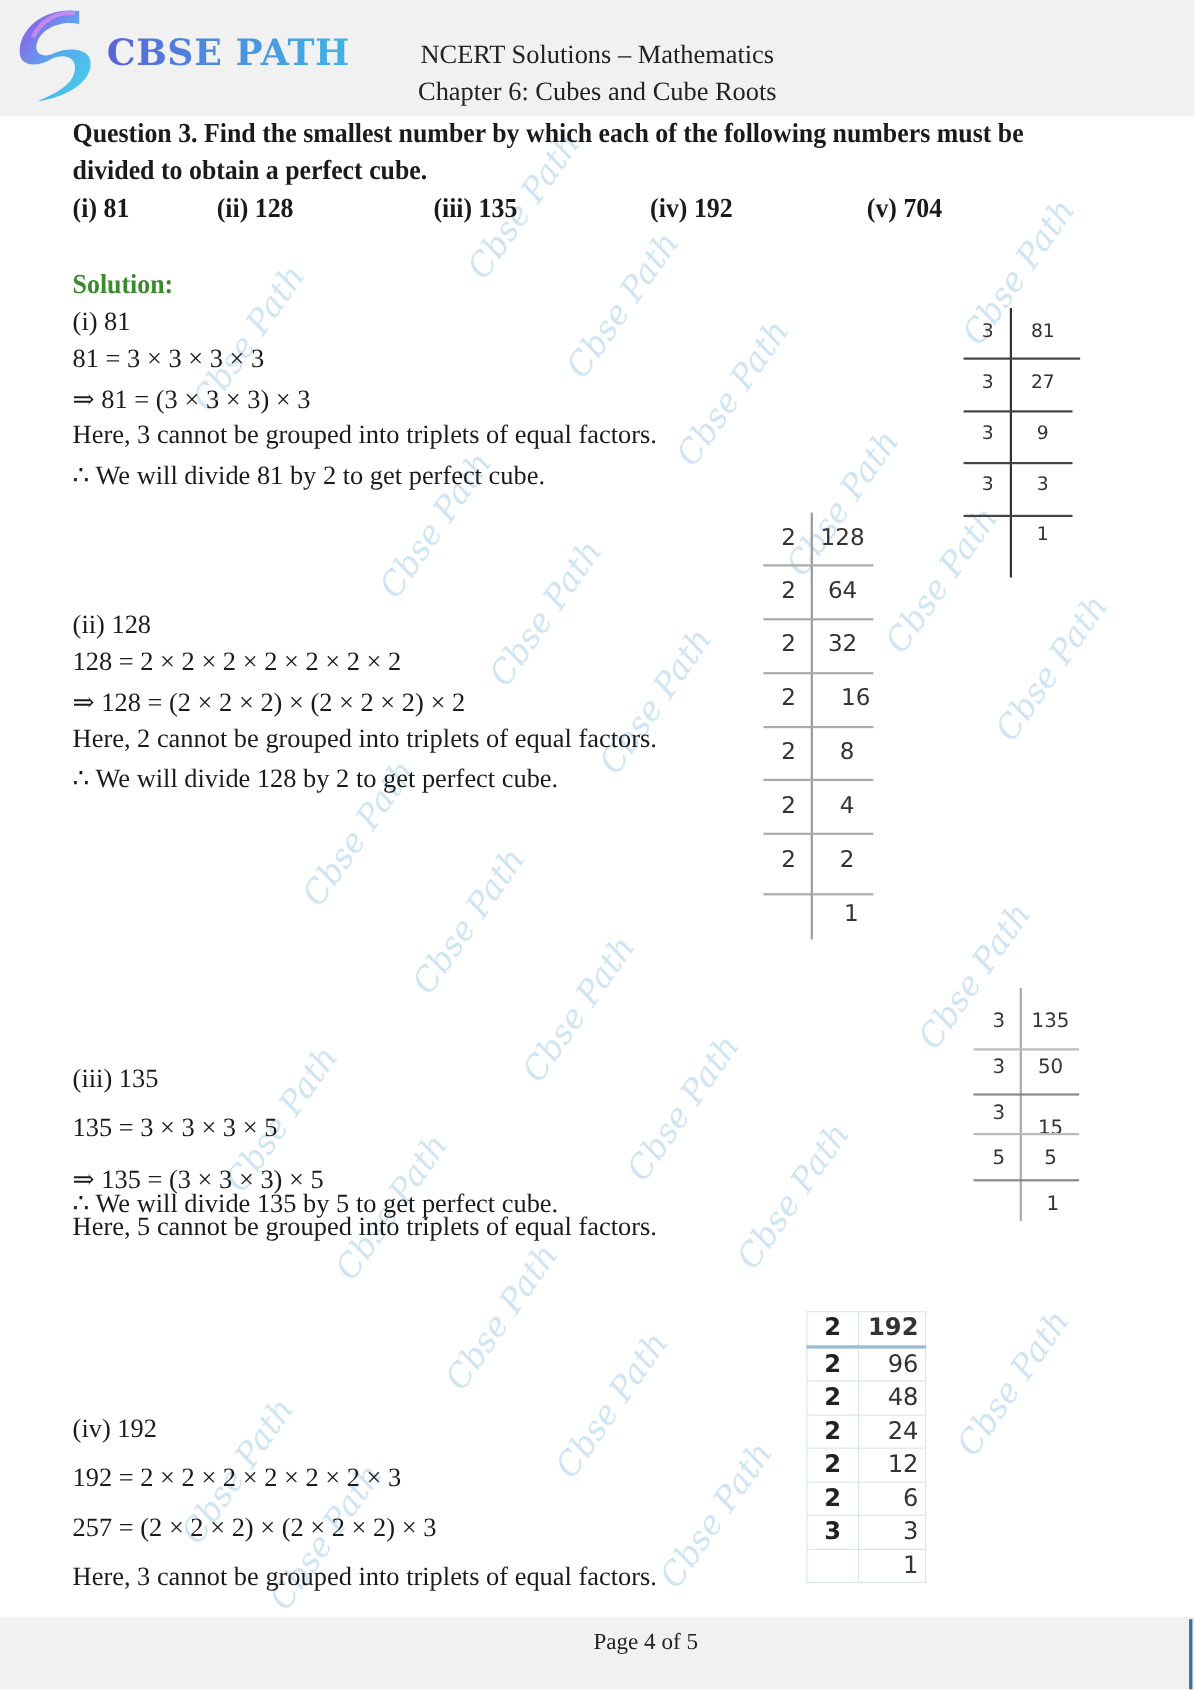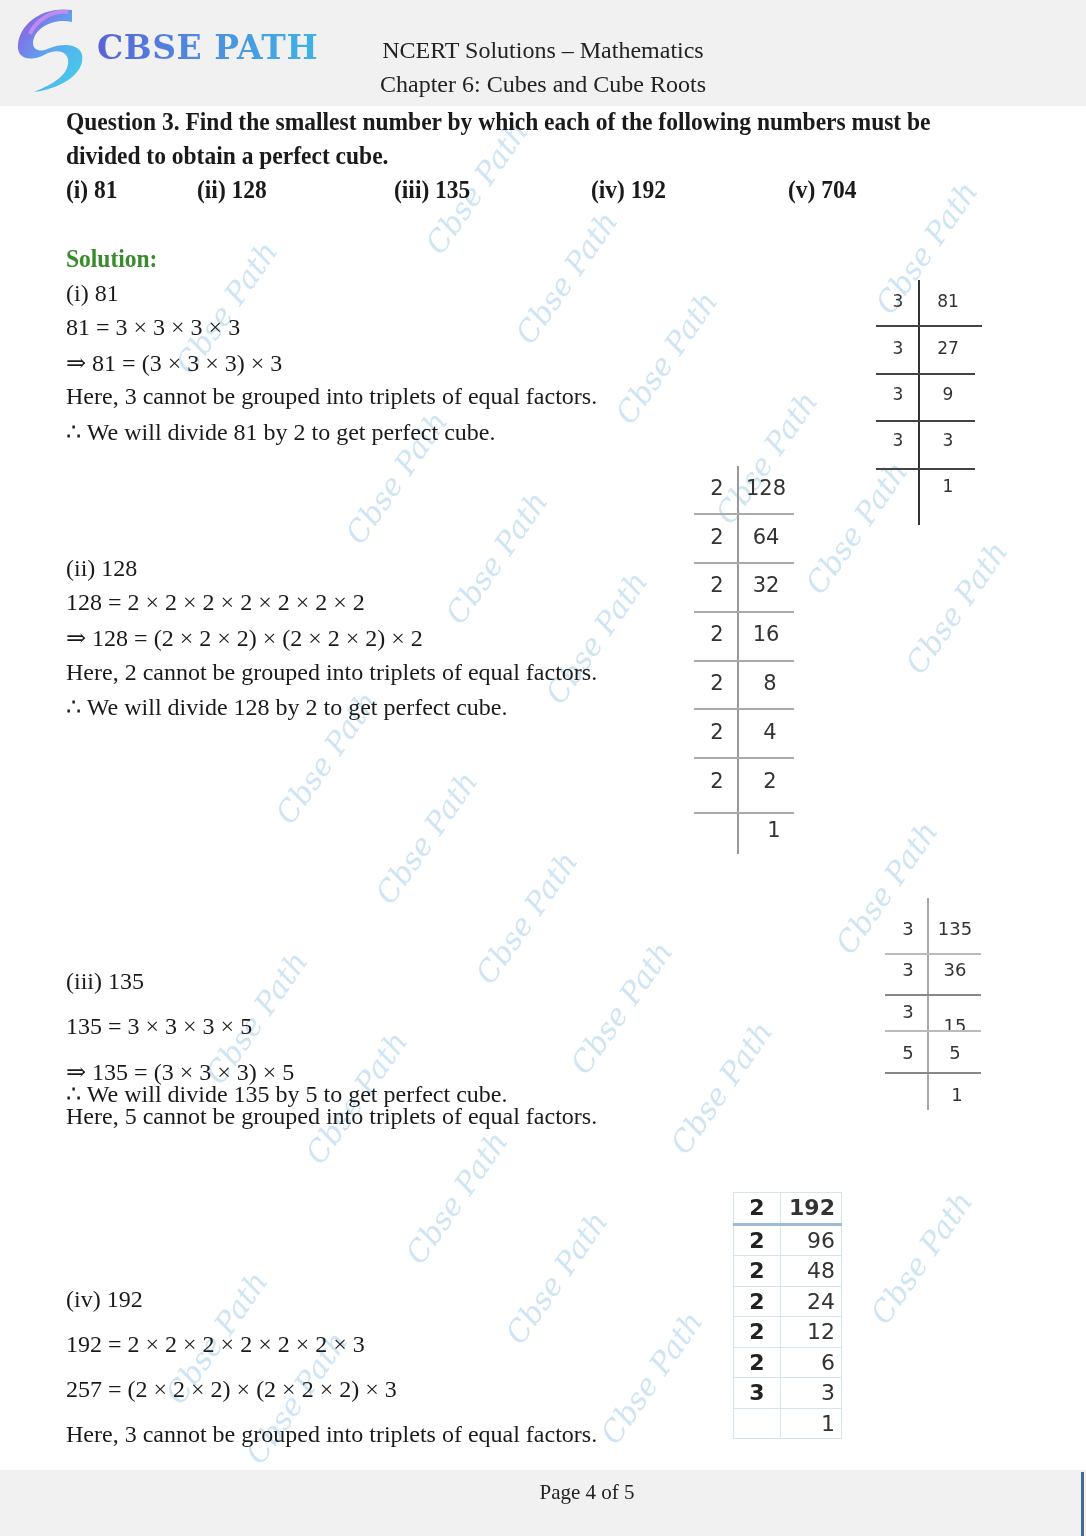--- a/index.html
+++ b/index.html
@@ -140,21 +140,21 @@
       <span class="n" style="left:48px;width:48px;">64</span>
     </div>
   <div class="hl" style="left:0;top:96px;width:100px;background:#aaa;"></div>
   <div class="row" style="top:107px;">
       <span class="d" style="left:8px;width:30px;">2</span>
       <span class="n" style="left:48px;width:48px;">32</span>
     </div>
   <div class="hl" style="left:0;top:145px;width:100px;background:#aaa;"></div>
   <div class="row" style="top:156px;">
       <span class="d" style="left:8px;width:30px;">2</span>
-      <span class="n" style="left:48px;width:48px;">16</span>
+      <span class="n" style="left:60px;width:48px;">16</span>
     </div>
   <div class="hl" style="left:0;top:194px;width:100px;background:#aaa;"></div>
   <div class="row" style="top:205px;">
       <span class="d" style="left:8px;width:30px;">2</span>
       <span class="n" style="left:52px;width:48px;">8</span>
     </div>
   <div class="hl" style="left:0;top:242px;width:100px;background:#aaa;"></div>
   <div class="row" style="top:254px;">
       <span class="d" style="left:8px;width:30px;">2</span>
       <span class="n" style="left:52px;width:48px;">4</span>
@@ -179,21 +179,21 @@
 
 <div class="div" style="left:885px;top:898px;width:100px;height:212px;font-size:18px;">
   <div class="vl" style="left:42px;top:0;height:212px;background:#aaa;"></div>
   <div class="row" style="top:20px;">
       <span class="d" style="left:10px;width:26px;">3</span>
       <span class="n" style="left:50px;width:40px;">135</span>
     </div>
   <div class="hl" style="left:0;top:55px;width:96px;background:#bbb;"></div>
   <div class="row" style="top:61px;">
       <span class="d" style="left:10px;width:26px;">3</span>
-      <span class="n" style="left:50px;width:40px;">36</span>
+      <span class="n" style="left:50px;width:40px;">50</span>
     </div>
   <div class="hl" style="left:0;top:96px;width:96px;background:#888;"></div>
   <div class="row" style="top:103px;">
       <span class="d" style="left:10px;width:26px;">3</span>
       <span class="n" style="left:50px;width:40px;margin-top:14px;">15</span>
     </div>
   <div class="hl" style="left:0;top:132px;width:96px;background:#bbb;"></div>
   <div class="row" style="top:144px;">
       <span class="d" style="left:10px;width:26px;">5</span>
       <span class="n" style="left:50px;width:40px;">5</span>

